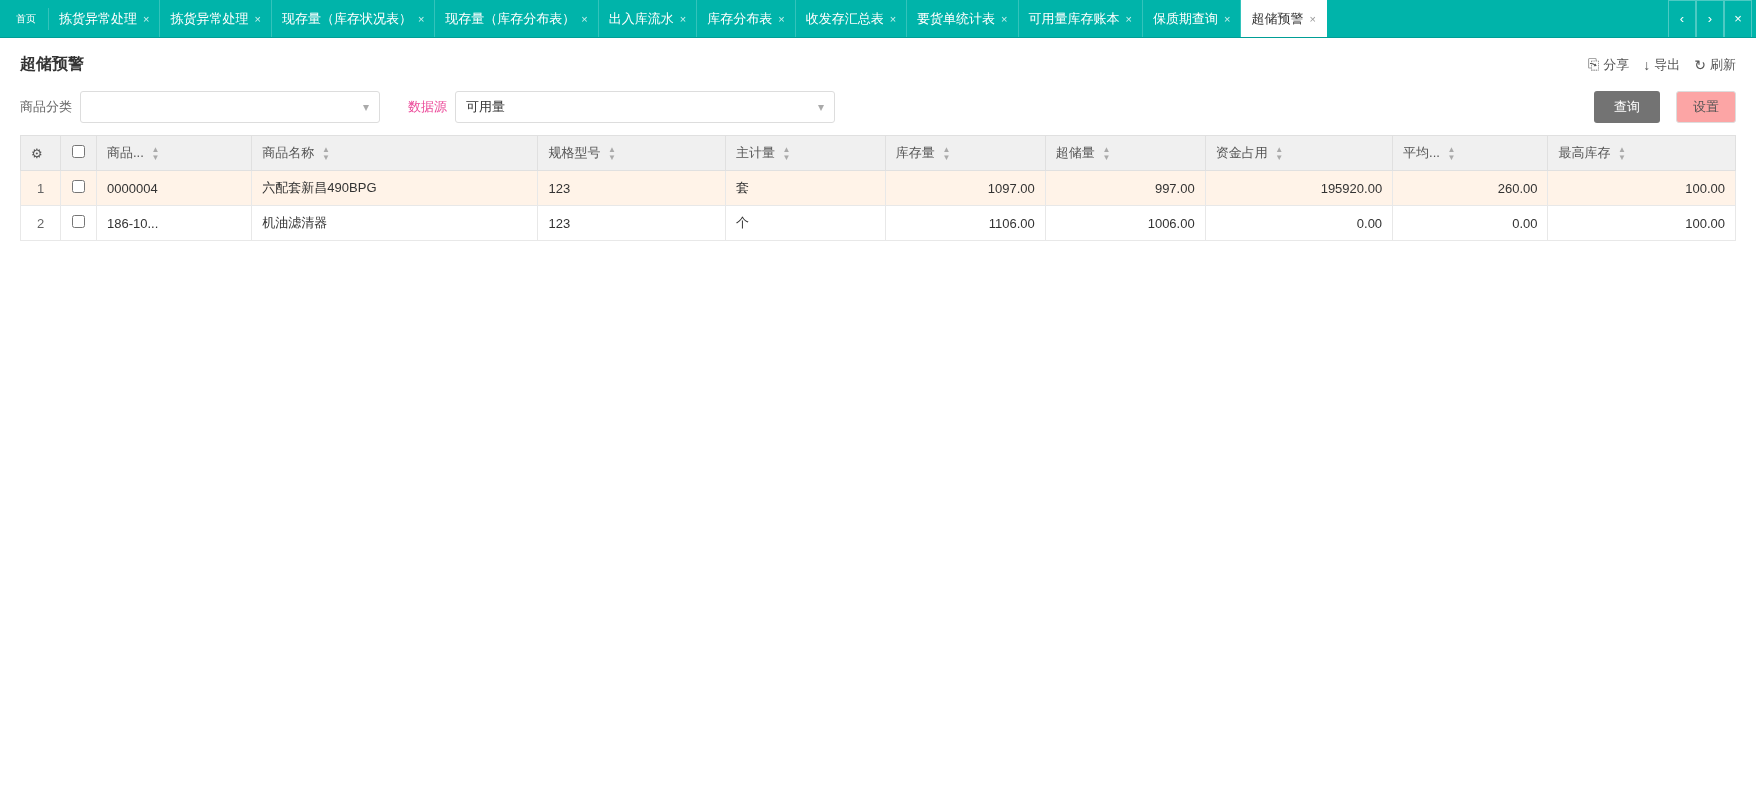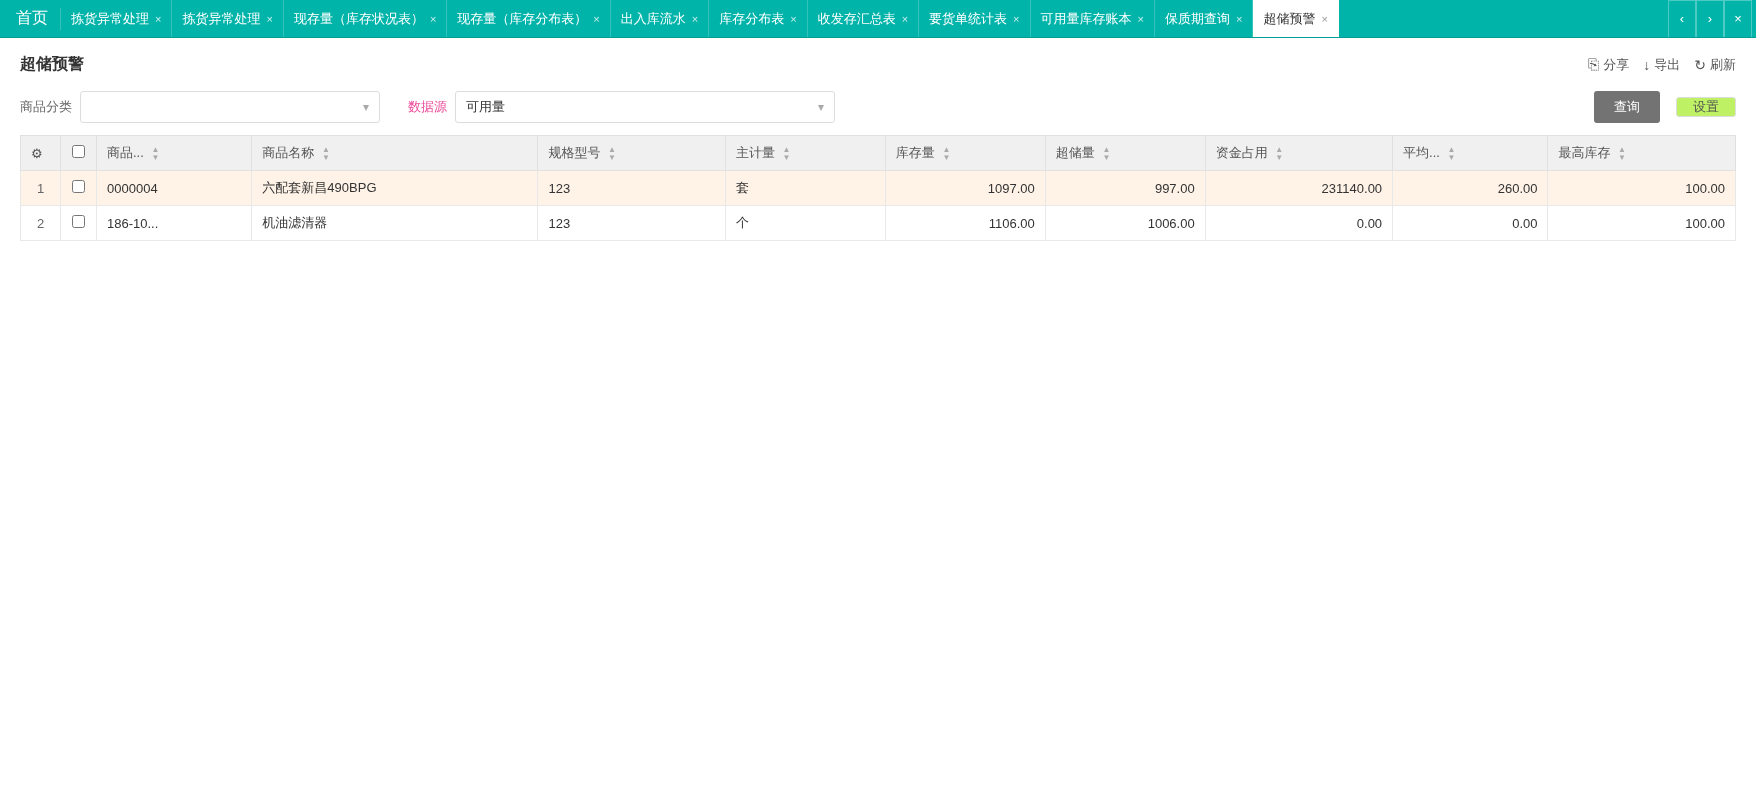--- a/index.html
+++ b/index.html
@@ -34,21 +34,21 @@
     .nav-tab .close-btn {
       margin-left: 6px;
       font-size: 11px;
       color: rgba(255,255,255,0.8);
       cursor: pointer;
     }
     .nav-tab.active .close-btn { color: #999; }
     .nav-home {
       padding: 0 12px;
       color: #fff;
-      font-size: 16px;
+      font-size: 10px;
       cursor: pointer;
       white-space: nowrap;
       height: 22px;
       display: flex;
       align-items: center;
       border-right: 1px solid rgba(255,255,255,0.2);
     }
     .nav-arrows {
       display: flex;
       margin-left: auto;
@@ -137,26 +137,26 @@
       color: #fff;
       border: none;
       border-radius: 3px;
       padding: 0 20px;
       height: 32px;
       font-size: 13px;
       cursor: pointer;
       margin-left: auto;
     }
     .btn-settings {
-      background: #bef264;
+      background: #fca5a5;
       color: #555;
       border: 1px solid #ddd;
       border-radius: 3px;
       padding: 0 16px;
-      height: 20px;
+      height: 32px;
       font-size: 13px;
       cursor: pointer;
       margin-left: 8px;
     }
 
     .filter-actions {
       display: flex;
       align-items: center;
       margin-left: auto;
       gap: 8px;
@@ -400,21 +400,21 @@
         <td class="row-num">1</td>
         <td class="checkbox-cell">
           <input type="checkbox" style="">
         </td>
         <td>0000004</td>
         <td>六配套新昌490BPG</td>
         <td>123</td>
         <td>套</td>
         <td class="num-val">1097.00</td>
         <td class="num-val">997.00</td>
-        <td class="num-val">231140.00</td>
+        <td class="num-val">195920.00</td>
         <td class="num-val">260.00</td>
         <td class="num-val">100.00</td>
       </tr>
 
       <tr>
         <td class="row-num">2</td>
         <td class="checkbox-cell">
           <input type="checkbox" style="">
         </td>
         <td>186-10...</td>

